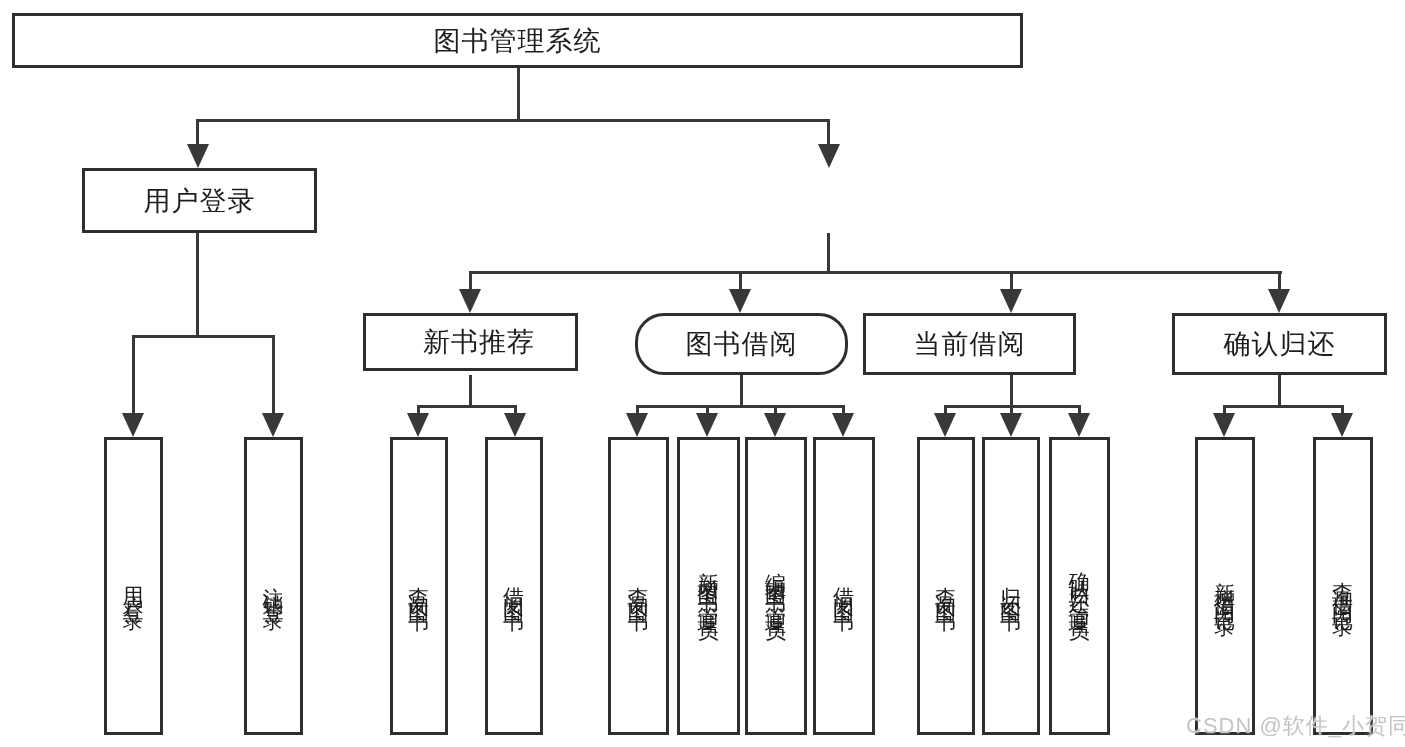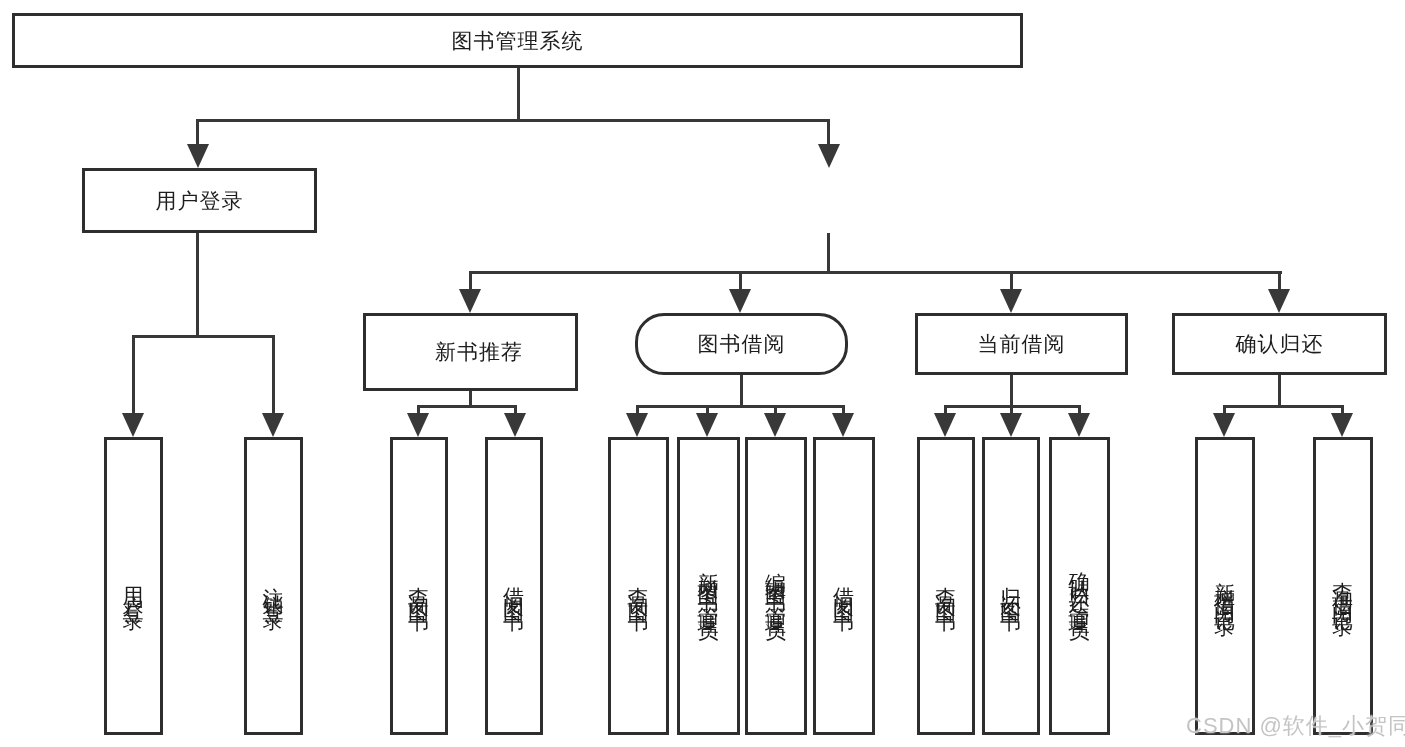--- a/index.html
+++ b/index.html
@@ -16,21 +16,21 @@
     overflow: hidden;
   }
   .hbox {
     position: absolute;
     box-sizing: border-box;
     border: 3px solid #2e2e2e;
     background: #ffffff;
     display: flex;
     align-items: center;
     justify-content: center;
-    font-size: 21px;
+    font-size: 27px;
     color: #1d1d1d;
     letter-spacing: 1px;
     z-index: 2;
   }
   .vbox {
     position: absolute;
     box-sizing: border-box;
     border: 3px solid #2e2e2e;
     background: #ffffff;
     display: flex;
@@ -83,29 +83,29 @@
 
   <div class="hbox" style="left:12px; top:13px; width:1011px; height:55px;">
     <span>图书管理系统</span>
   </div>
 
   <div class="hbox" style="left:82px; top:168px; width:235px; height:65px;">
     <span>用户登录</span>
   </div>
 
 
-  <div class="hbox" style="left:363px; top:313px; width:215px; height:78px;padding-left:17px;">
+  <div class="hbox" style="left:363px; top:313px; width:215px; height:58px;padding-left:17px;">
     <span>新书推荐</span>
   </div>
 
   <div class="hbox" style="left:635px; top:313px; width:213px; height:62px;border-radius:29px;">
     <span>图书借阅</span>
   </div>
 
-  <div class="hbox" style="left:915px; top:313px; width:213px; height:62px;">
+  <div class="hbox" style="left:863px; top:313px; width:213px; height:62px;">
     <span>当前借阅</span>
   </div>
 
   <div class="hbox" style="left:1172px; top:313px; width:215px; height:62px;">
     <span>确认归还</span>
   </div>
 
   <div class="vbox" style="left:104px; top:437px; width:59px; height:298px;">
     <span>用户登录</span>
   </div>

